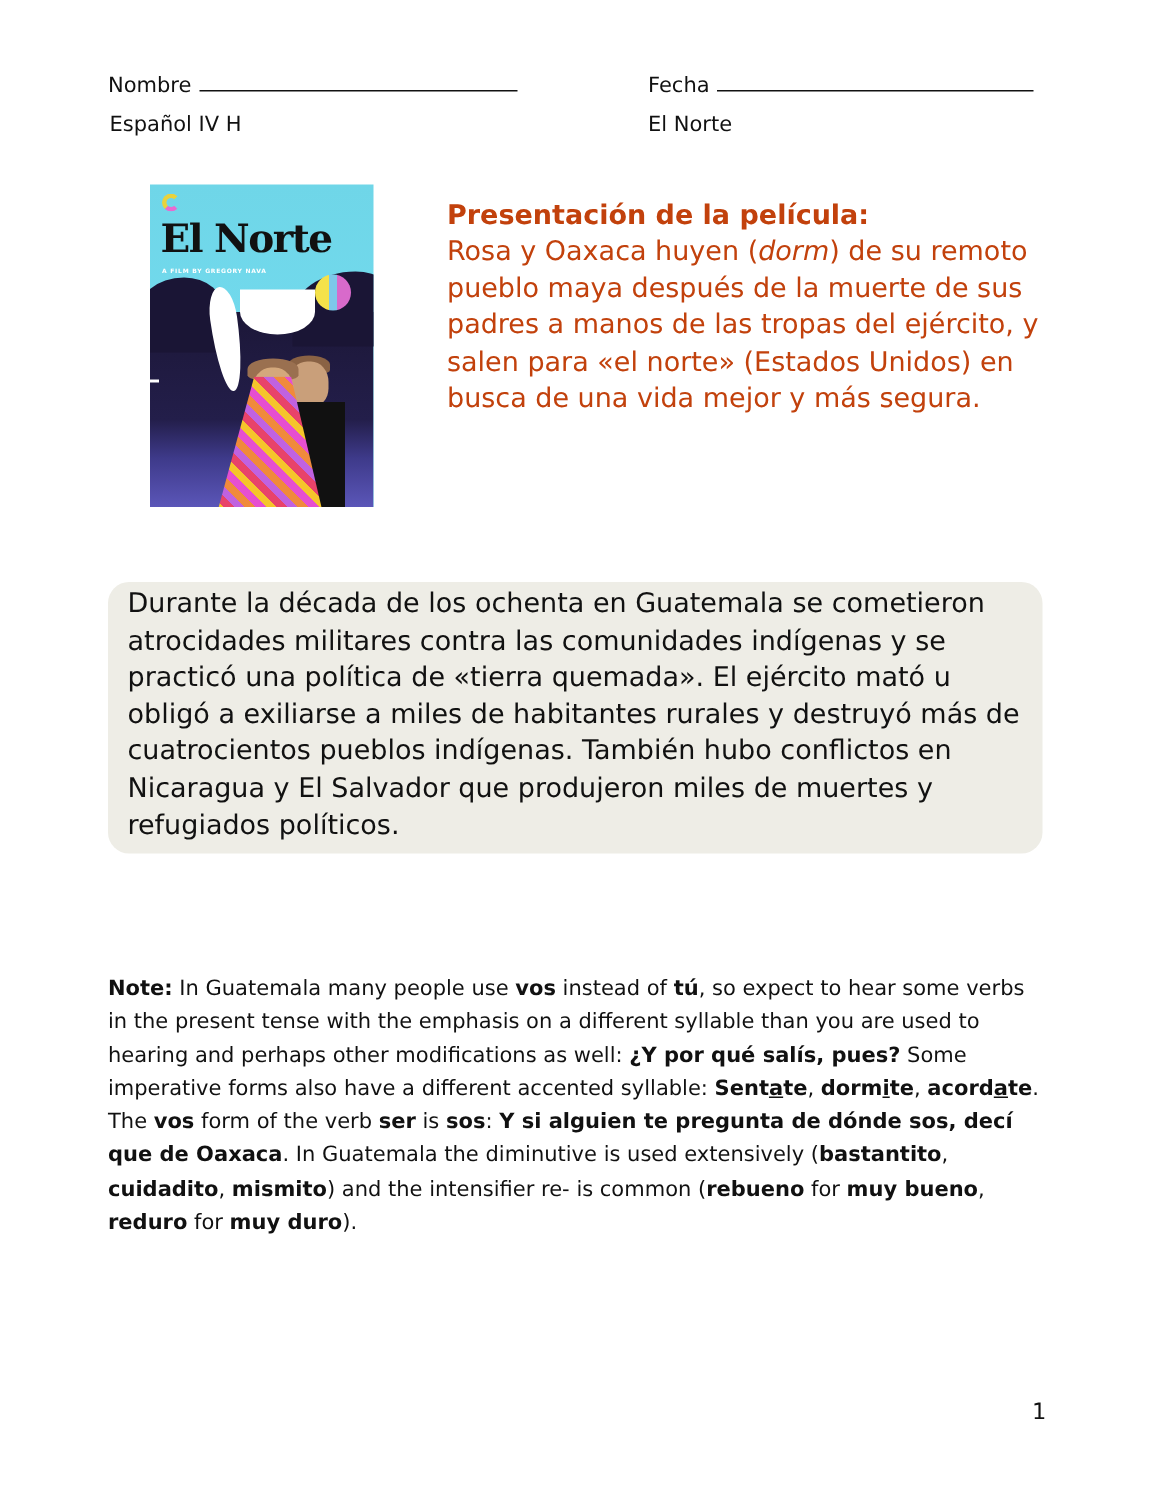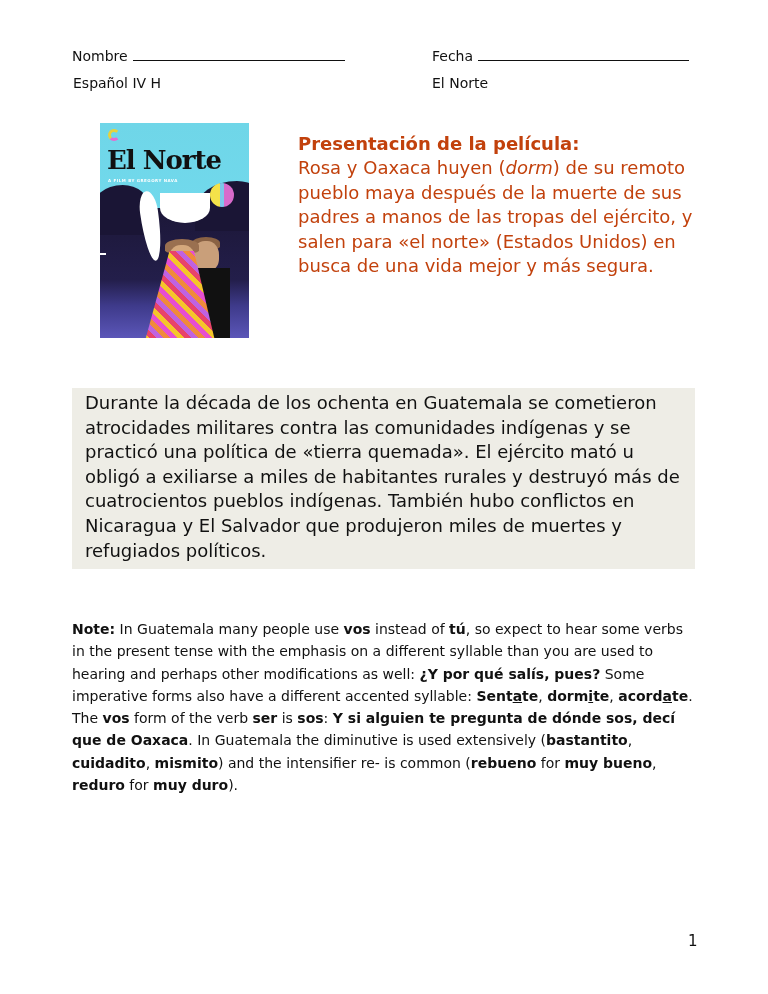--- a/index.html
+++ b/index.html
@@ -40,24 +40,24 @@
             background: repeating-linear-gradient(45deg, #f5c52b 0 5px, #e8436a 5px 10px, #c062e0 10px 15px, #f08a3c 15px 20px, #e64fd0 20px 25px);
             clip-path: polygon(35% 0, 70% 0, 100% 100%, 0 100%); }
   .poster .tick { position: absolute; left: 0; top: 130px; width: 6px; height: 2px; background: #fff; }
 
   
   .presentacion { position: absolute; left: 298px; top: 132px; width: 420px; font-size: 18px; line-height: 24.4px; color: #c2410c; }
   .presentacion .phead { font-weight: bold; display: block; }
 
   
   .context { position: absolute; left: 72px; top: 388px; width: 623px; height: 181px; background: #eeede6;
-             box-sizing: border-box; padding: 3px 10px 0 13px; font-size: 18px; line-height: 24.6px; color: #111; }
+             box-sizing: border-box; padding: 3px 10px 0 13px; font-size: 18px; line-height: 24.6px; color: #111; border-radius: 14px; }
 
   
-  .note { position: absolute; left: 72px; top: 618px; width: 625px; font-size: 14px; line-height: 22.3px; color: #111; }
+  .note { position: absolute; left: 72px; top: 648px; width: 625px; font-size: 14px; line-height: 22.3px; color: #111; }
   .note b { font-weight: bold; }
   .note u { text-decoration: underline; }
 
   .pagenum { position: absolute; left: 688px; top: 932px; font-size: 15px; color: #111; }
 </style>
 </head>
 <body>
 
 <div id="nombre" class="hdr"><span>Nombre</span><span class="blank"></span></div>
 <div id="fecha" class="hdr"><span>Fecha</span><span class="blank"></span></div>

